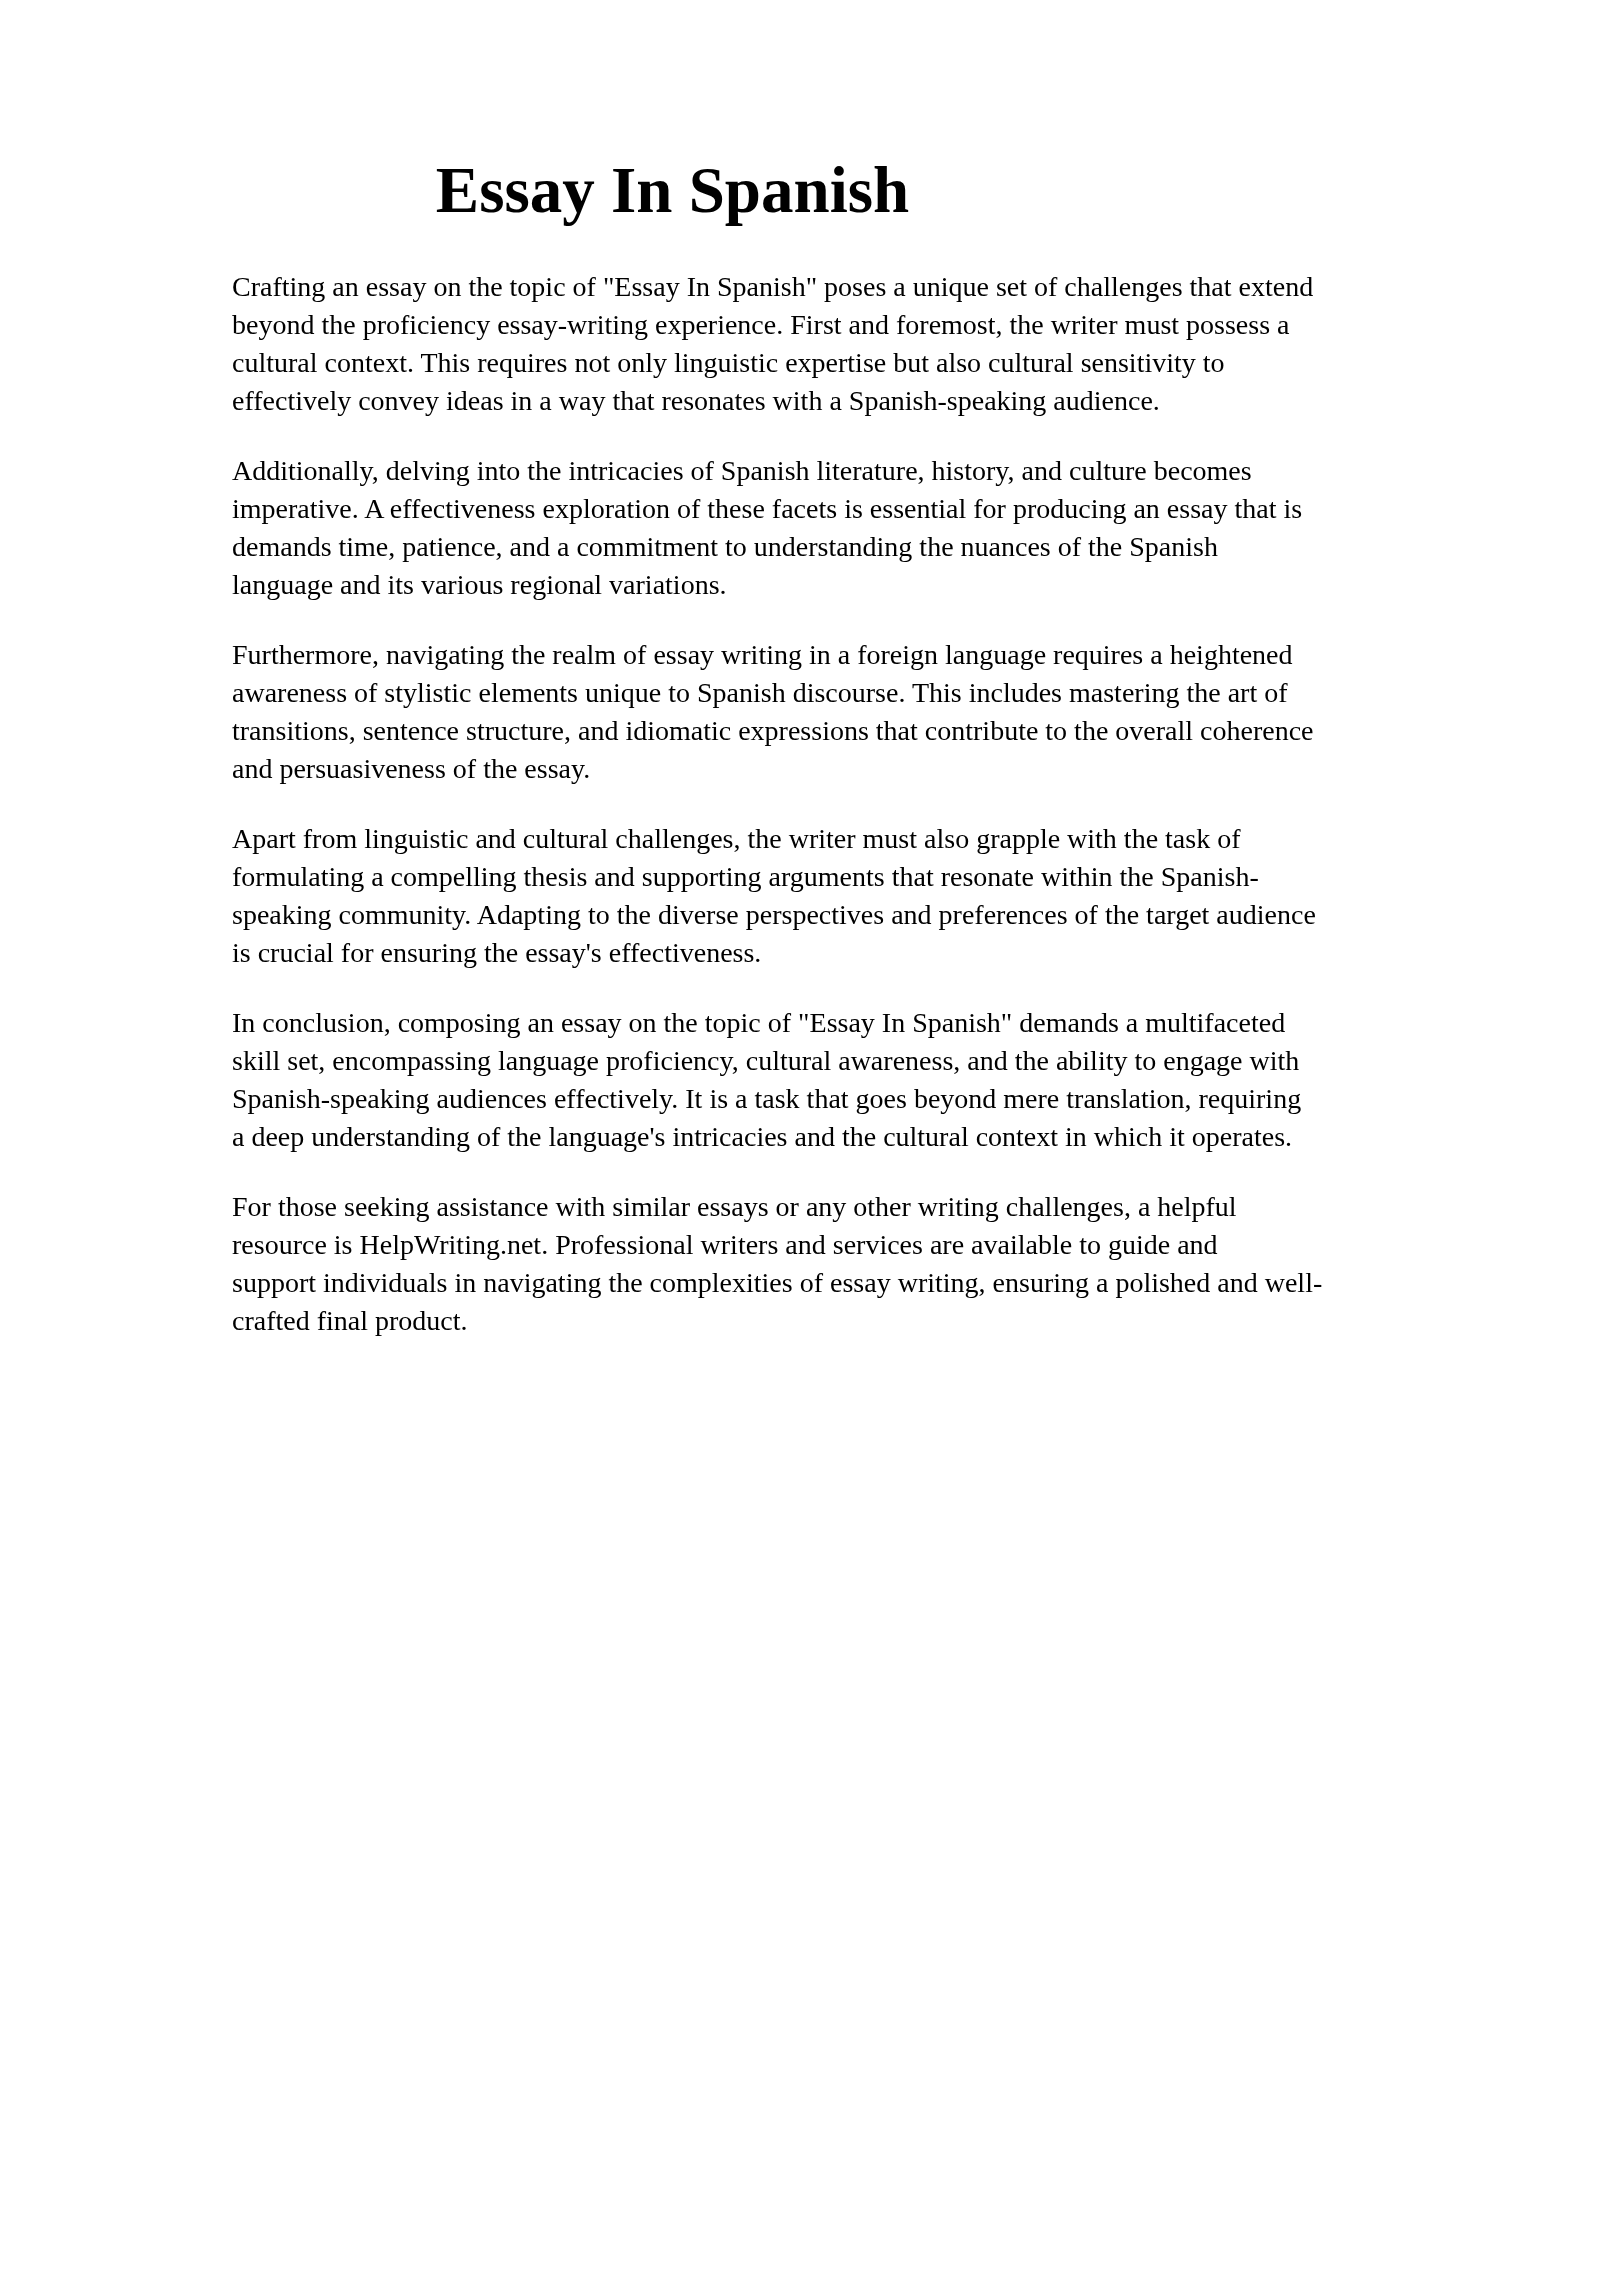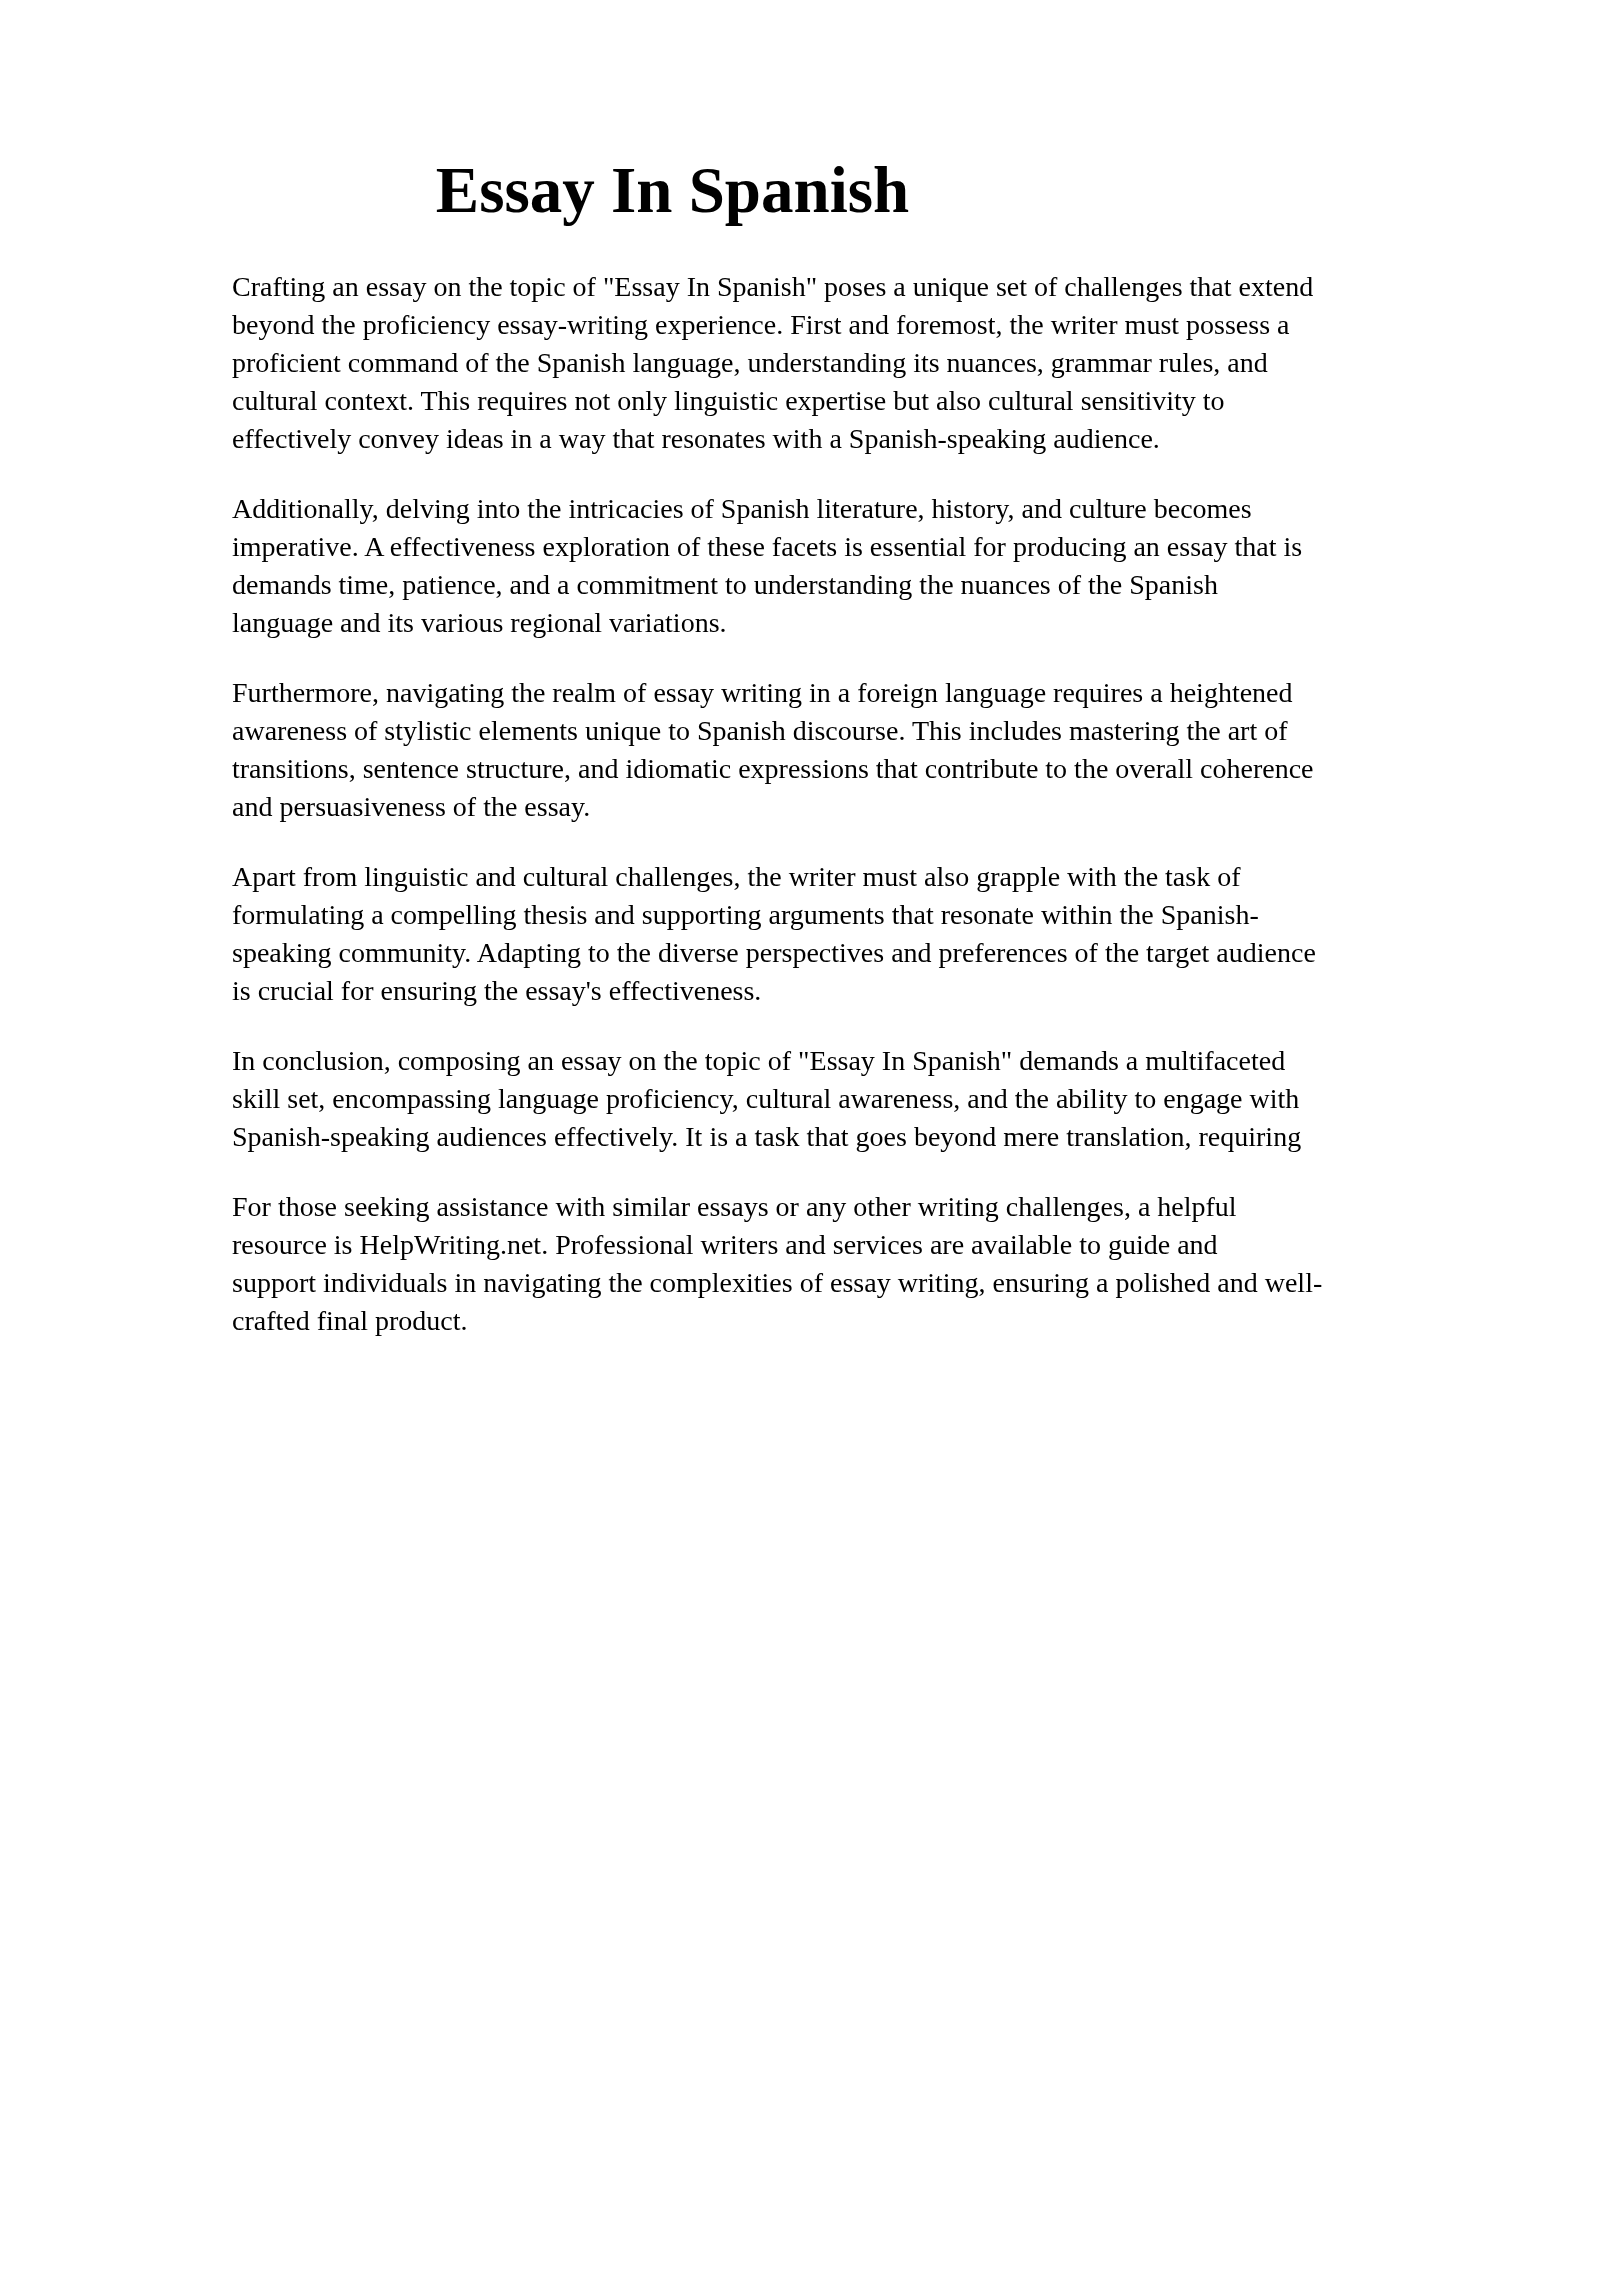--- a/index.html
+++ b/index.html
@@ -14,21 +14,20 @@
 </head>
 <body>
 
 <div class="page">
   <h1 class="title">Essay In Spanish</h1>
 
   <div class="body">
     <p class="para">
       <span class="line">Crafting an essay on the topic of "Essay In Spanish" poses a unique set of challenges that extend</span>
       <span class="line">beyond the proficiency essay-writing experience. First and foremost, the writer must possess a</span>
-      <span class="line">proficient command of the Spanish language, understanding its nuances, grammar rules, and</span>
       <span class="line">cultural context. This requires not only linguistic expertise but also cultural sensitivity to</span>
       <span class="line">effectively convey ideas in a way that resonates with a Spanish-speaking audience.</span>
     </p>
     <p class="para">
       <span class="line">Additionally, delving into the intricacies of Spanish literature, history, and culture becomes</span>
       <span class="line">imperative. A effectiveness exploration of these facets is essential for producing an essay that is</span>
       <span class="line">demands time, patience, and a commitment to understanding the nuances of the Spanish</span>
       <span class="line">language and its various regional variations.</span>
     </p>
     <p class="para">
@@ -40,20 +39,21 @@
     <p class="para">
       <span class="line">Apart from linguistic and cultural challenges, the writer must also grapple with the task of</span>
       <span class="line">formulating a compelling thesis and supporting arguments that resonate within the Spanish-</span>
       <span class="line">speaking community. Adapting to the diverse perspectives and preferences of the target audience</span>
       <span class="line">is crucial for ensuring the essay's effectiveness.</span>
     </p>
     <p class="para">
       <span class="line">In conclusion, composing an essay on the topic of "Essay In Spanish" demands a multifaceted</span>
       <span class="line">skill set, encompassing language proficiency, cultural awareness, and the ability to engage with</span>
       <span class="line">Spanish-speaking audiences effectively. It is a task that goes beyond mere translation, requiring</span>
+      <span class="line">a deep understanding of the language's intricacies and the cultural context in which it operates.</span>
     </p>
     <p class="para">
       <span class="line">For those seeking assistance with similar essays or any other writing challenges, a helpful</span>
       <span class="line"><span>resource is </span> <span class="strong">HelpWriting.net</span><span>. Professional writers and services are available to guide and</span></span>
       <span class="line">support individuals in navigating the complexities of essay writing, ensuring a polished and well-</span>
       <span class="line">crafted final product.</span>
     </p>
   </div>
 </div>
 

